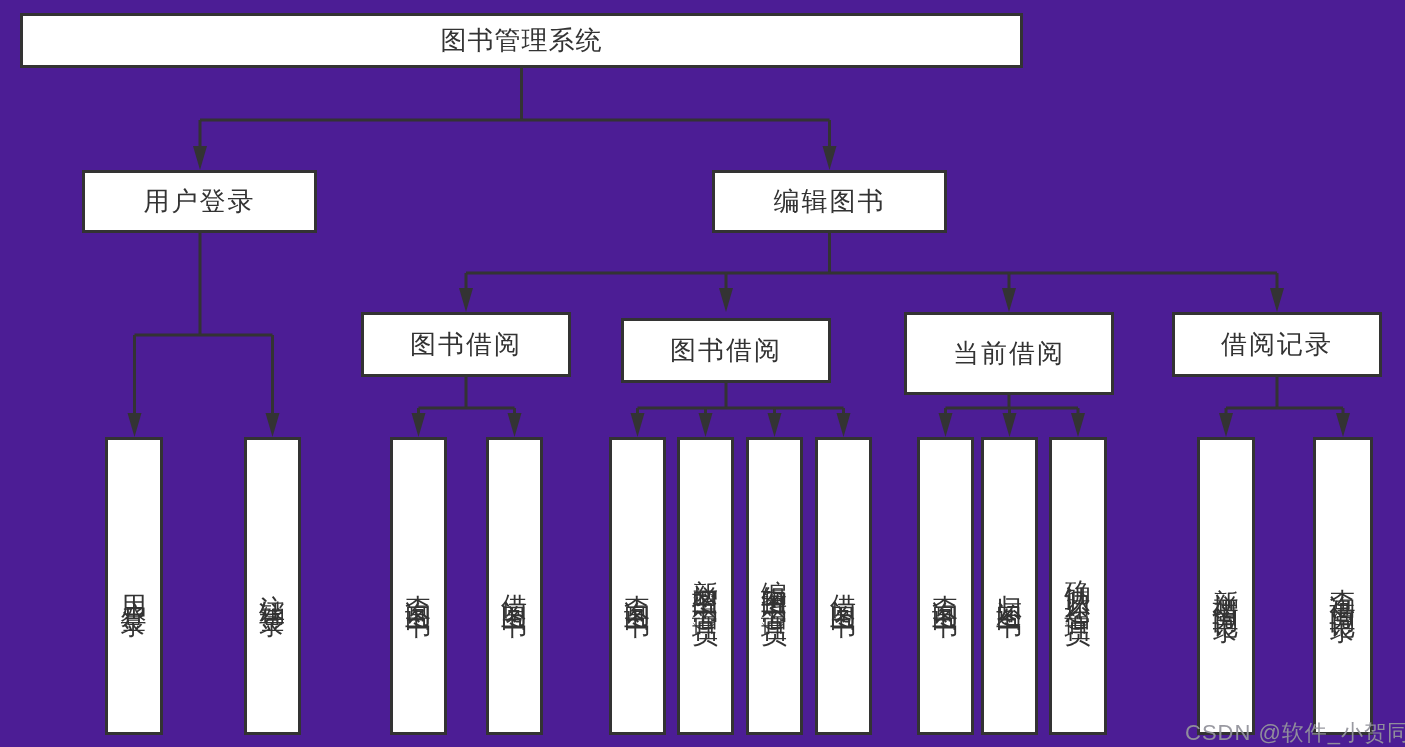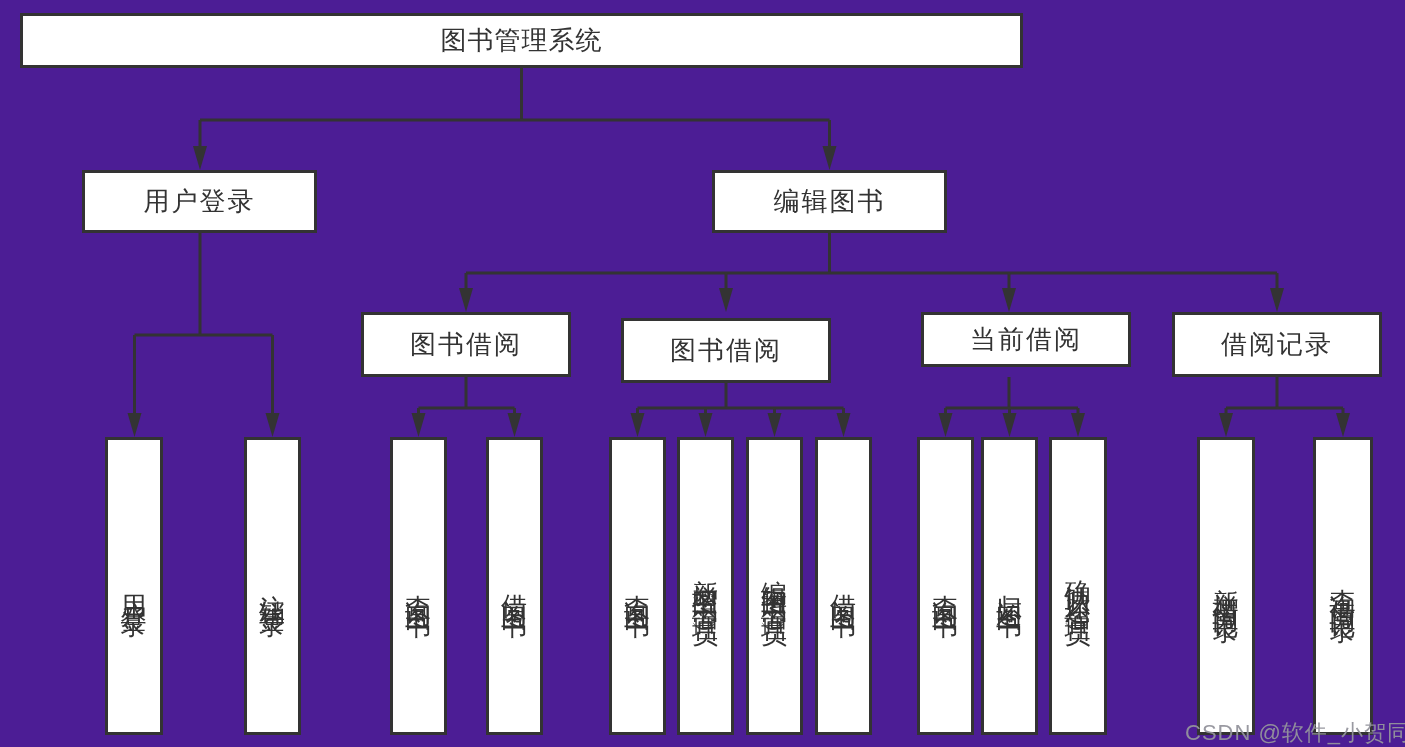--- a/index.html
+++ b/index.html
@@ -129,21 +129,21 @@
   <div class="node" style="left:712px;top:170px;width:235px;height:63px;">
     <span class="lbl h-label">编辑图书</span>
   </div>
 
   <div class="node" style="left:361px;top:312px;width:210px;height:65px;">
     <span class="lbl h-label">图书借阅</span>
   </div>
   <div class="node" style="left:621px;top:318px;width:210px;height:65px;">
     <span class="lbl h-label">图书借阅</span>
   </div>
-  <div class="node" style="left:904px;top:312px;width:210px;height:55px;margin-left:17px;">
+  <div class="node" style="left:904px;top:312px;width:210px;height:83px;">
     <span class="lbl h-label">当前借阅</span>
   </div>
   <div class="node" style="left:1172px;top:312px;width:210px;height:65px;">
     <span class="lbl h-label">借阅记录</span>
   </div>
 
   <div class="node leaf" style="left:105px;top:437px;width:58px;height:298px;">
     <span class="lbl">用户登录</span>
   </div>
   <div class="node leaf" style="left:244px;top:437px;width:57px;height:298px;">

